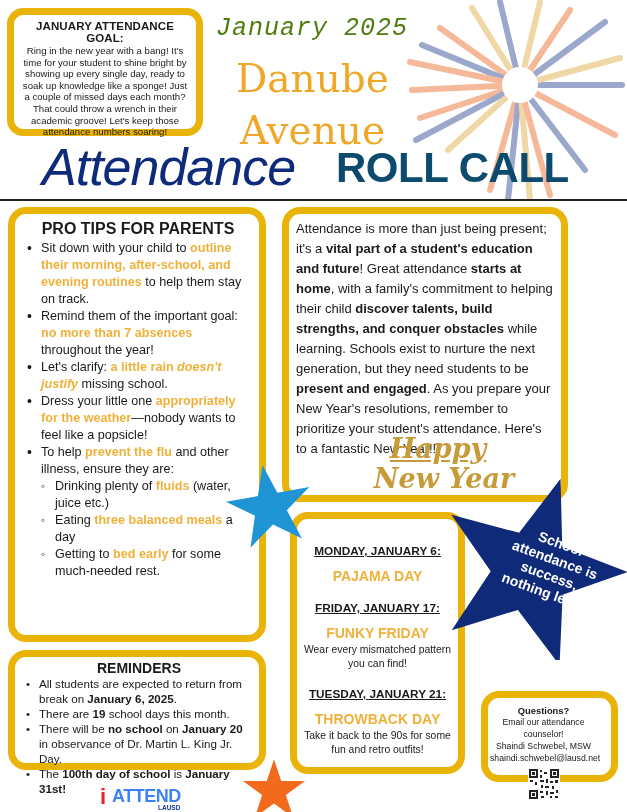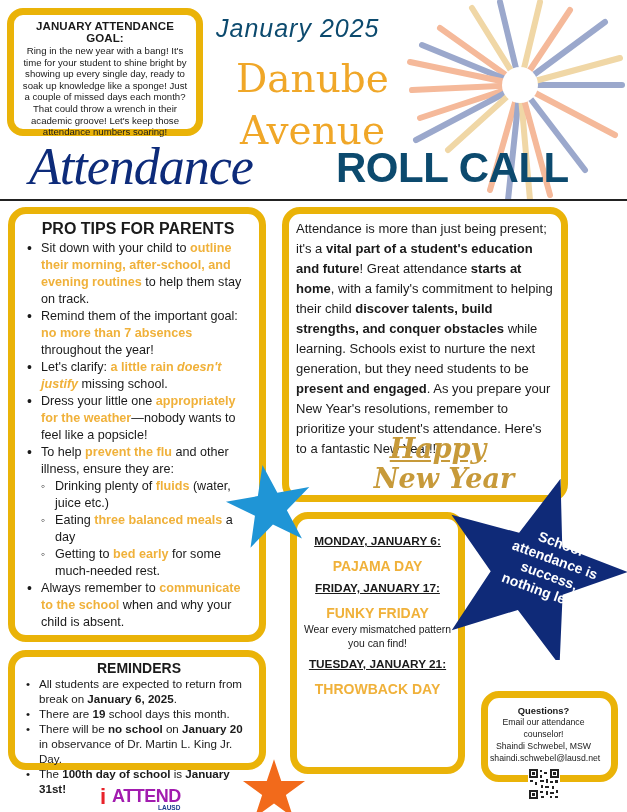--- a/index.html
+++ b/index.html
@@ -6,26 +6,26 @@
   html, body { width: 627px; height: 812px; background: #ffffff; overflow: hidden; }
   body { position: relative; font-family: "Liberation Sans", "DejaVu Sans", sans-serif; color: #1a1a1a; }
 
   .box { position: absolute; border: 7px solid #eab308; border-radius: 18px; background: #ffffff; }
 
   
   #goal-box { left: 7px; top: 8px; width: 196px; height: 128px; padding: 5px 6px; text-align: center; border-radius: 16px; }
   #goal-title { font-weight: 700; font-size: 11.5px; letter-spacing: 0.1px; }
   #goal-text { font-size: 9.6px; line-height: 11.6px; margin-top: 1px; }
 
-  #date { position: absolute; left: 216px; top: 14px; font-family: Liberation Sans, sans-serif; font-style: italic; font-size: 25px; letter-spacing: 1px; color: #0c4a6e; }
+  #date { position: absolute; left: 216px; top: 14px; font-family: Liberation Mono, monospace; font-style: italic; font-size: 25px; letter-spacing: 1px; color: #4d7c0f; }
   #school1, #school2 { position: absolute; font-family: "DejaVu Serif", serif; color: #f0a728; font-size: 39px; }
   #school1 { left: 236px; top: 56px; }
   #school2 { left: 240px; top: 108px; }
 
-  #attendance-script { position: absolute; left: 29px; top: 137px; font-family: Liberation Serif, serif; font-style: italic; font-size: 52px; color: #0d2b7a; letter-spacing: -1px; }
+  #attendance-script { position: absolute; left: 42px; top: 137px; font-family: Liberation Sans, sans-serif; font-style: italic; font-size: 52px; color: #0d2b7a; letter-spacing: -1px; }
   #roll-call { position: absolute; left: 336px; top: 144px; font-weight: 800; font-size: 42px; color: #0c4a6e; letter-spacing: -0.5px; }
   #header-rule { position: absolute; left: 0; top: 199px; width: 627px; height: 2px; background: #222; }
 
   #fireworks { position: absolute; left: 400px; top: 0; width: 227px; height: 200px; }
 
   
   #tips-box { left: 8px; top: 207px; width: 258px; height: 435px; padding: 6px 8px 0 10px; }
   #tips-title { text-align: center; font-weight: 700; font-size: 16px; margin-bottom: 2px; }
   .tips-list { list-style: none; font-size: 12.6px; line-height: 17px; }
   .tips-list > li { position: relative; padding-left: 16px; margin-bottom: 0; }
@@ -39,21 +39,21 @@
 
   
   #main-box { left: 282px; top: 207px; width: 286px; height: 295px; padding: 5px 8px 0 7px; }
   #main-text { font-size: 13px; line-height: 20px; }
   #happy-ny { position: absolute; left: 80px; top: 220px; width: 150px; text-align: center; font-family: "DejaVu Serif", serif; font-style: italic; font-weight: 700; color: #c79a3a; }
   #happy-ny .l1 { font-size: 27px; line-height: 30px; display: block; margin-left: -12px; text-decoration: underline; }
   #happy-ny .l2 { font-size: 27px; line-height: 30px; display: block; }
 
   
   #events-box { left: 290px; top: 512px; width: 175px; height: 262px; padding: 8px 4px 0 4px; text-align: center; }
-  .ev-date { font-weight: 700; font-size: 11.8px; text-decoration: underline; margin-top: 7px; }
+  .ev-date { font-weight: 700; font-size: 11.8px; text-decoration: underline; margin-top: 17px; }
   .ev-name { font-weight: 700; font-size: 14px; color: #f0b13a; margin-top: 10px; }
   .ev-desc { font-size: 10.4px; line-height: 13.5px; margin-top: 2px; }
 
   
   #rem-box { left: 8px; top: 650px; width: 258px; height: 120px; padding: 3px 6px 0 10px; }
   #rem-title { text-align: center; font-weight: 700; font-size: 14px; }
   .rem-list { list-style: none; font-size: 11.6px; line-height: 15px; }
   .rem-list li { position: relative; padding-left: 14px; }
   .rem-list li::before { content: "\2022"; position: absolute; left: 1px; top: 0; }
 
@@ -63,21 +63,21 @@
   .q-line { font-size: 8.7px; line-height: 12px; }
   #qr { margin: 4px auto 0; width: 32px; height: 32px; }
 
   
   .star { position: absolute; }
   #star-text { position: absolute; left: 497px; top: 534px; width: 110px; text-align: center; color: #ffffff; font-weight: 700; font-size: 14px; line-height: 17px; transform: rotate(20deg); transform-origin: center; }
 
   
   #logo { position: absolute; left: 100px; top: 784px; height: 24px; }
   #logo-i { position: absolute; left: 0; top: 0; color: #e8232a; font-weight: 900; font-size: 22px; }
-  #logo-attend { position: absolute; left: 12px; top: 2px; color: #a21caf; font-weight: 900; font-size: 18px; letter-spacing: -0.5px; }
+  #logo-attend { position: absolute; left: 12px; top: 2px; color: #3b82f6; font-weight: 900; font-size: 18px; letter-spacing: -0.5px; }
   #logo-lausd { position: absolute; left: 58px; top: 20px; color: #1b3a8c; font-weight: 700; font-size: 6.5px; }
 </style>
 </head>
 <body>
 
 <svg id="fireworks" viewBox="0 0 227 200">
   <g stroke-linecap="round" stroke-width="6" fill="none">
     <line x1="120" y1="85" x2="100" y2="2" stroke="#9ba8cc"></line>
     <line x1="120" y1="85" x2="72" y2="8" stroke="#f0d7a6"></line>
     <line x1="120" y1="85" x2="40" y2="28" stroke="#f5b99a"></line>
@@ -121,21 +121,20 @@
     <li><span>Remind them of the important goal: </span><span class="hl">no more than 7 absences</span><span> throughout the year!</span></li>
     <li><span>Let's clarify: </span><span class="hl">a little rain </span><span class="hli">doesn't justify</span><span> missing school.</span></li>
     <li><span>Dress your little one </span><span class="hl">appropriately for the weather</span><span>—nobody wants to feel like a popsicle!</span></li>
     <li><span>To help </span><span class="hl">prevent the flu</span><span> and other illness, ensure they are:</span>
       <ul class="sub-list">
         <li><span>Drinking plenty of </span><span class="hl">fluids</span><span> (water, juice etc.)</span></li>
         <li><span>Eating </span><span class="hl">three balanced meals</span><span> a day</span></li>
         <li><span>Getting to </span><span class="hl">bed early</span><span> for some much-needed rest.</span></li>
       </ul>
     </li>
-    <li><span>Always remember to </span><span class="hl">communicate to the school</span><span> when and why your child is absent.</span></li>
   </ul>
 </div>
 
 <div id="main-box" class="box">
   <div id="main-text">
     <span>Attendance is more than just being present; it's a </span><b>vital part of a student's education and future</b><span>! Great attendance </span><b>starts at home</b><span>, with a family's commitment to helping their child </span><b>discover talents, build strengths, and conquer obstacles</b><span> while learning. Schools exist to nurture the next generation, but they need students to be </span><b>present and engaged</b><span>. As you prepare your New Year's resolutions, remember to prioritize your student's attendance. Here's to a fantastic New Year!!</span>
   </div>
   <div id="happy-ny">
     <span class="l1">Happy</span>
     <span class="l2">New Year</span>
@@ -148,20 +147,21 @@
     <div class="ev-name">PAJAMA DAY</div>
   </div>
   <div>
     <div class="ev-date">FRIDAY, JANUARY 17:</div>
     <div class="ev-name">FUNKY FRIDAY</div>
     <div class="ev-desc">Wear every mismatched pattern you can find!</div>
   </div>
   <div>
     <div class="ev-date">TUESDAY, JANUARY 21:</div>
     <div class="ev-name">THROWBACK DAY</div>
+    <div class="ev-desc">Take it back to the 90s for some fun and retro outfits!</div>
   </div>
 </div>
 
 <div id="rem-box" class="box">
   <div id="rem-title">REMINDERS</div>
   <ul class="rem-list">
     <li><span>All students are expected to return from break on </span><b>January 6, 2025</b><span>.</span></li>
     <li><span>There are </span><b>19</b><span> school days this month.</span></li>
     <li><span>There will be </span><b>no school</b><span> on </span><b>January 20</b><span> in observance of Dr. Martin L. King Jr. Day.</span></li>
     <li><span>The </span><b>100th day of school</b><span> is </span><b>January 31st!</b></li>

